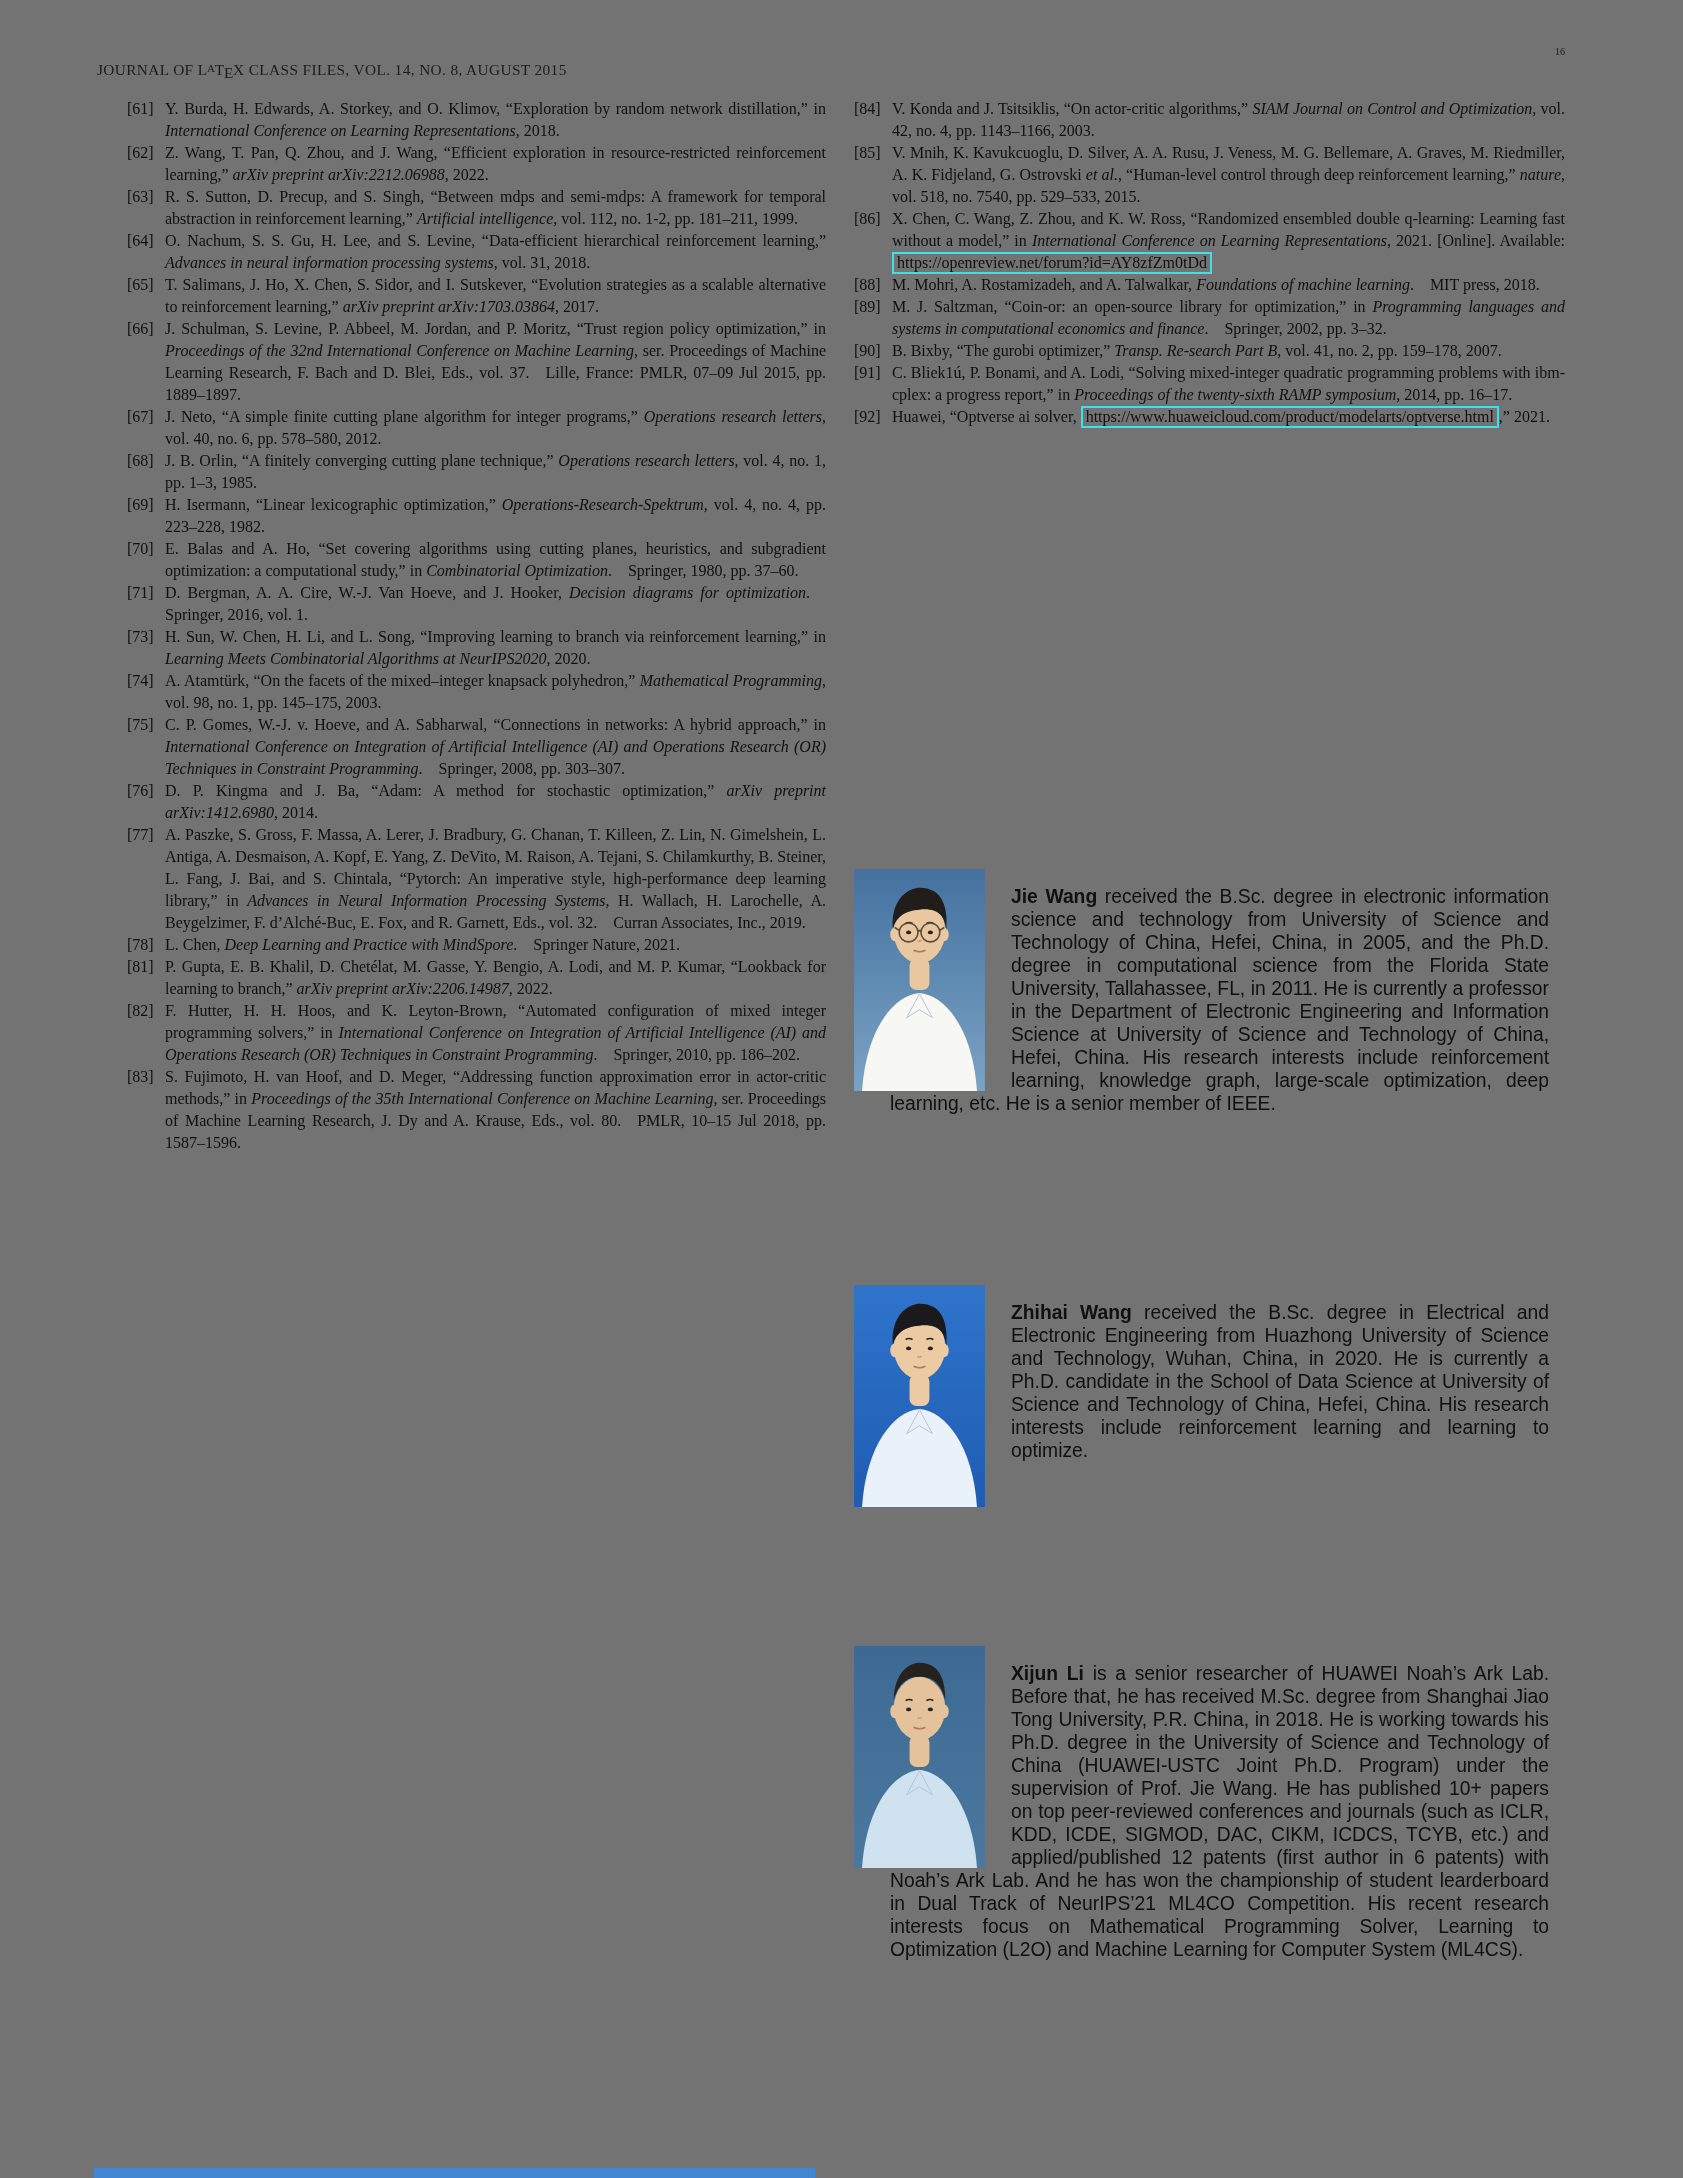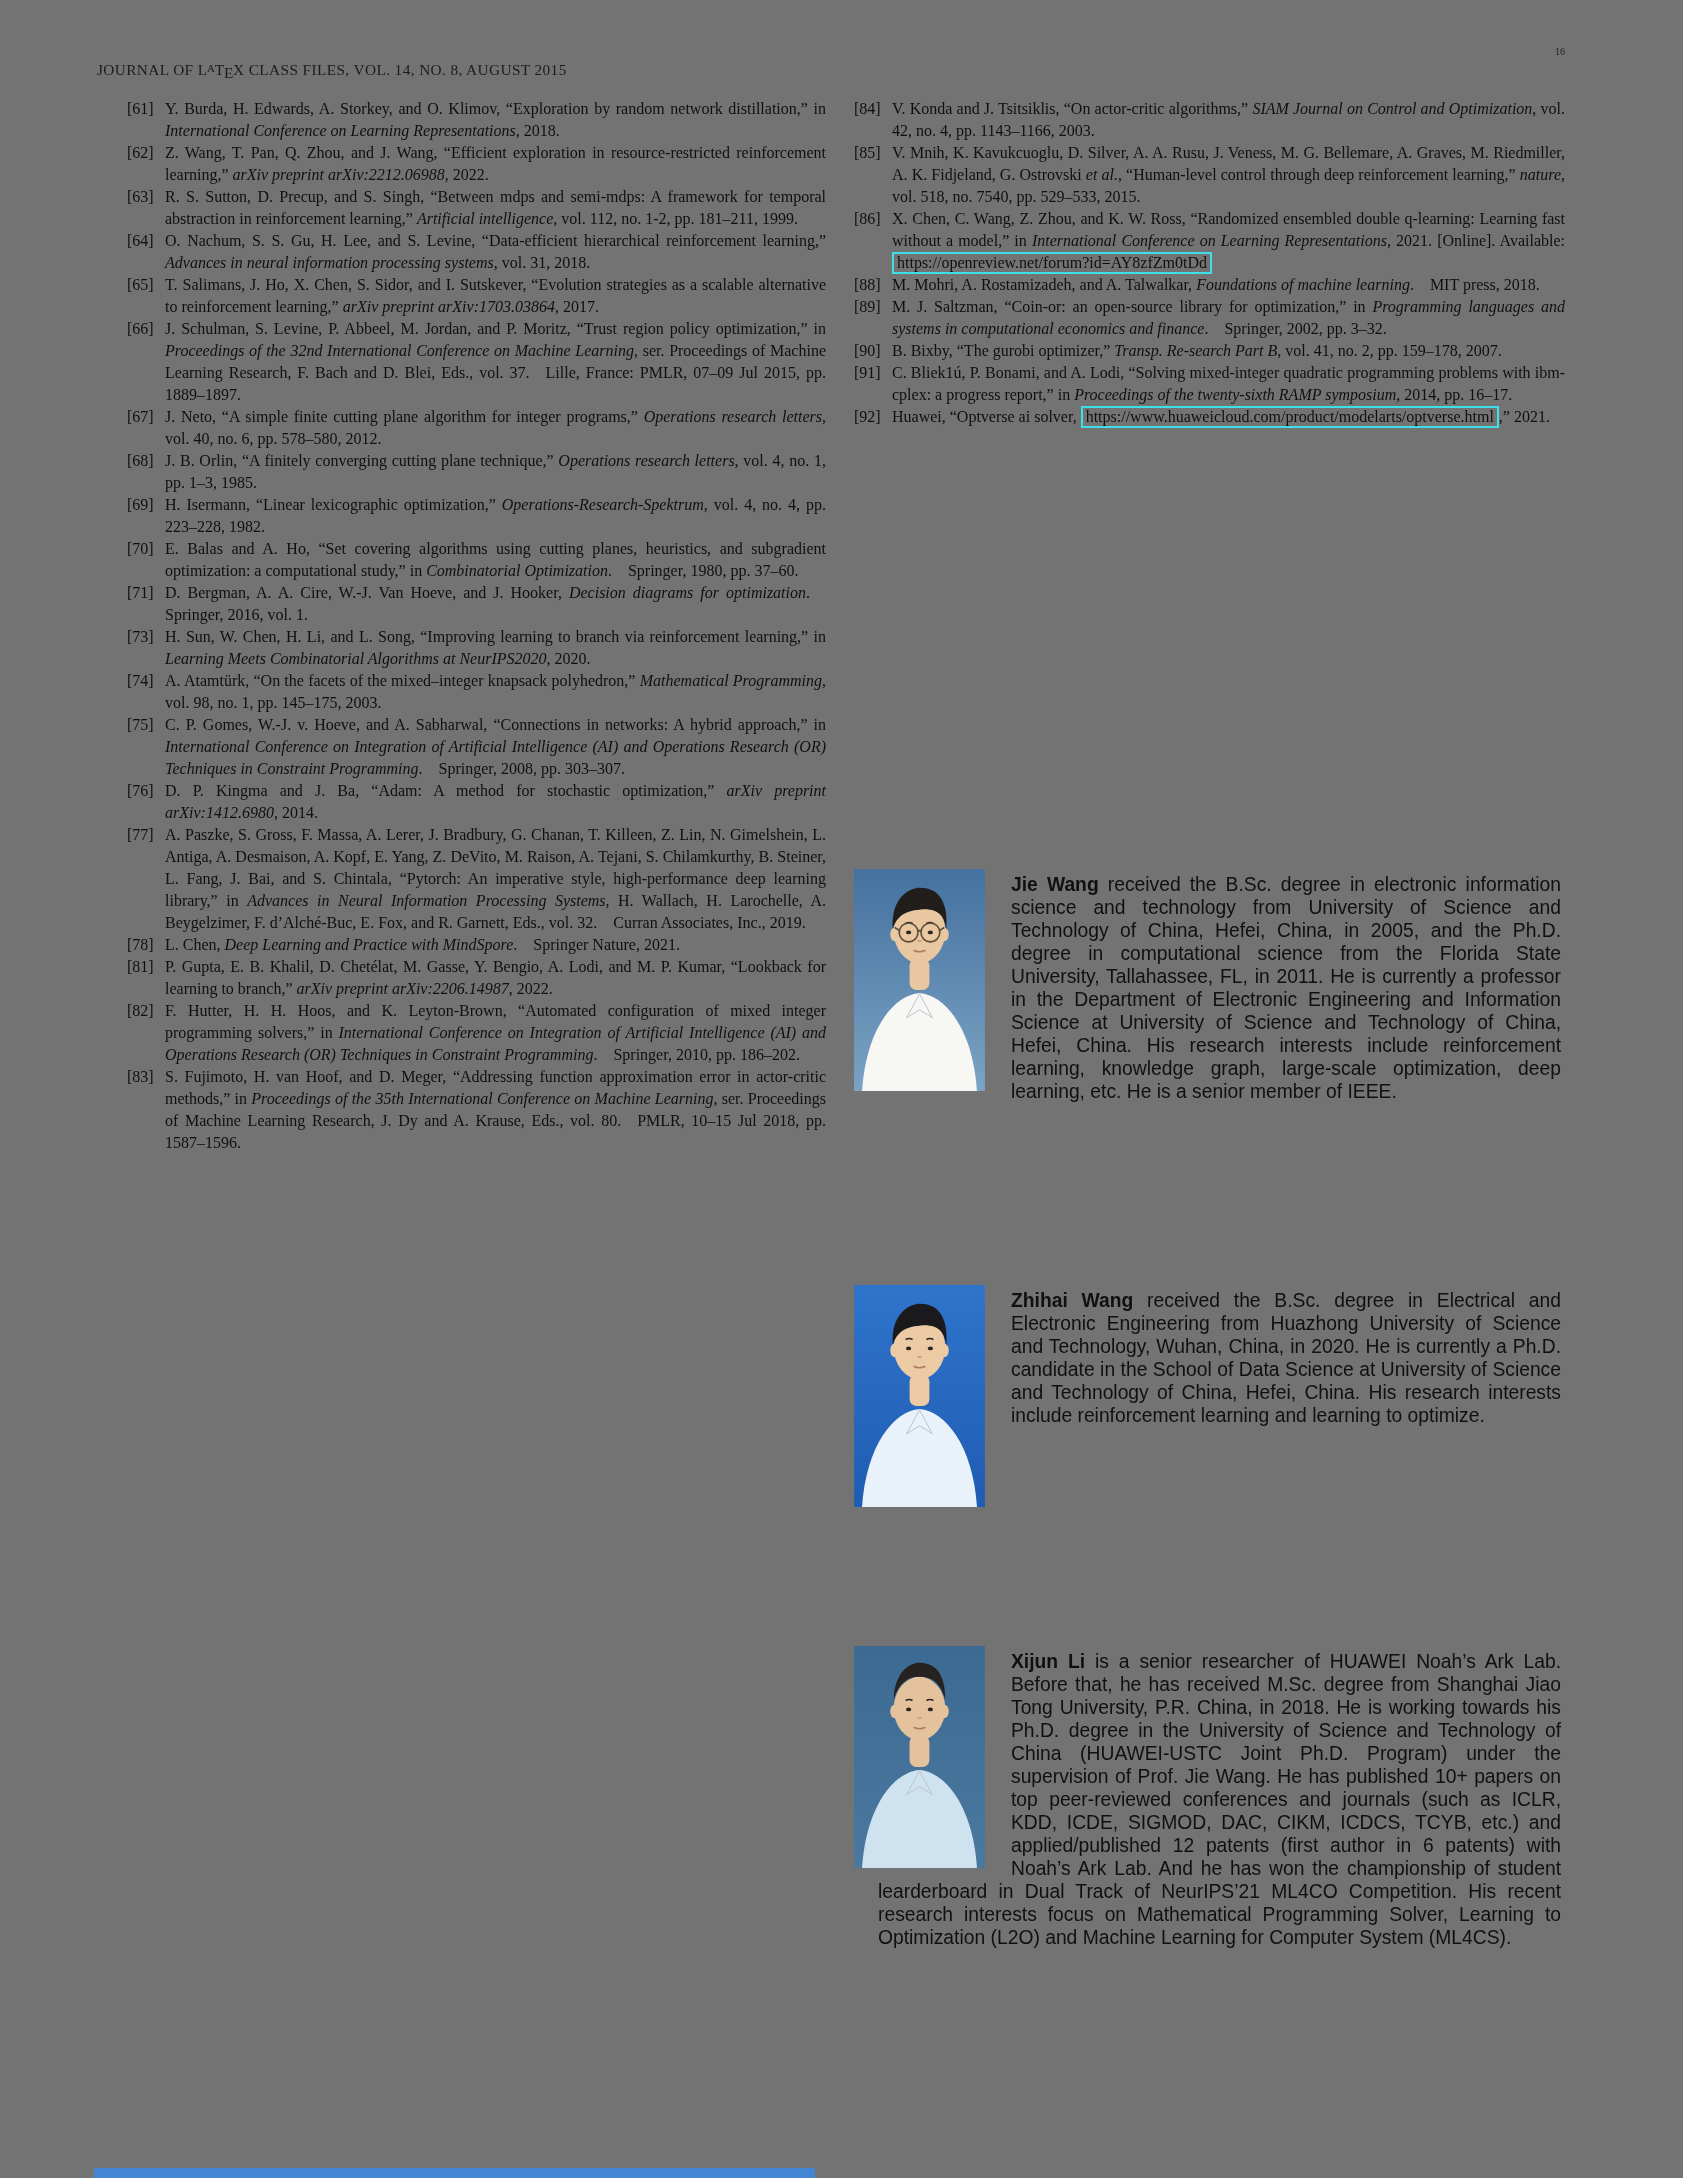--- a/index.html
+++ b/index.html
@@ -35,21 +35,21 @@
 
   
   .bio {
     position:absolute; left:854px; width:711px;
     font-family:"Liberation Sans","DejaVu Sans",sans-serif;
     font-size:19.3px; line-height:23px; text-align:justify; color:#101010;
   }
   .bio::after { content:""; display:block; clear:both; }
   .bio-photo { float:left; width:131px; height:222px; margin:0 26px 0 0; }
   .bio-photo svg { display:block; width:131px; height:222px; }
-  .bio p { margin:4px;padding-left:20px; }
+  .bio p { margin:16px;padding-left:20px; }
   .bio-name { font-weight:bold; }
   #bio-0 { top:869px; }
   #bio-1 { top:1285px; }
   #bio-2 { top:1646px; }
 
   
   .bottom-bar {
     position:absolute; left:94px; top:2168px; width:721px; height:10px;
     background:#4285d2;
   }

